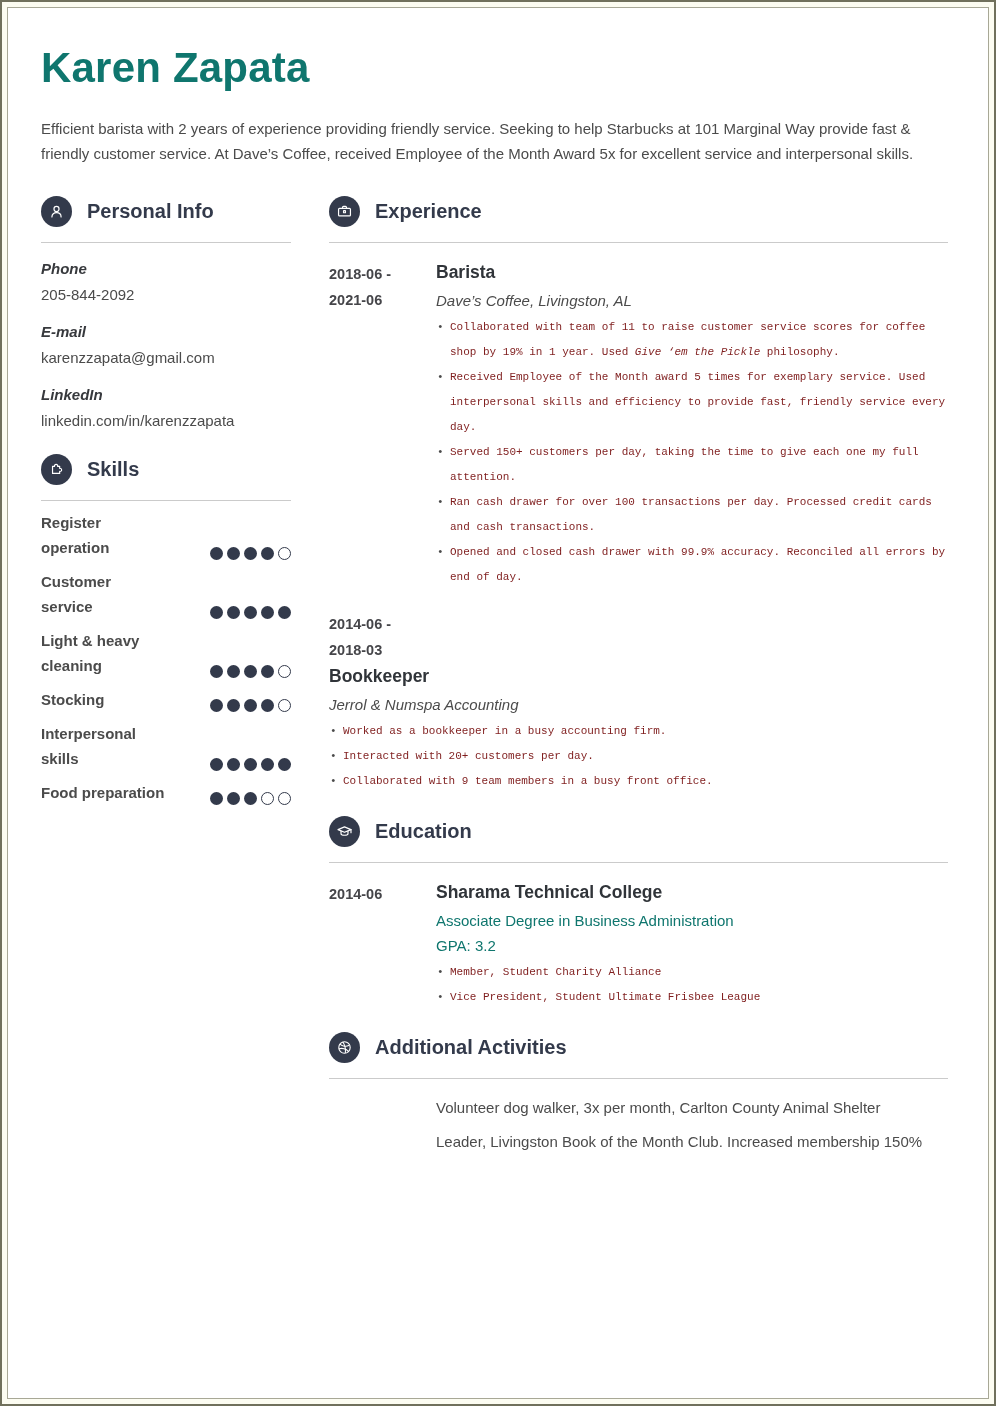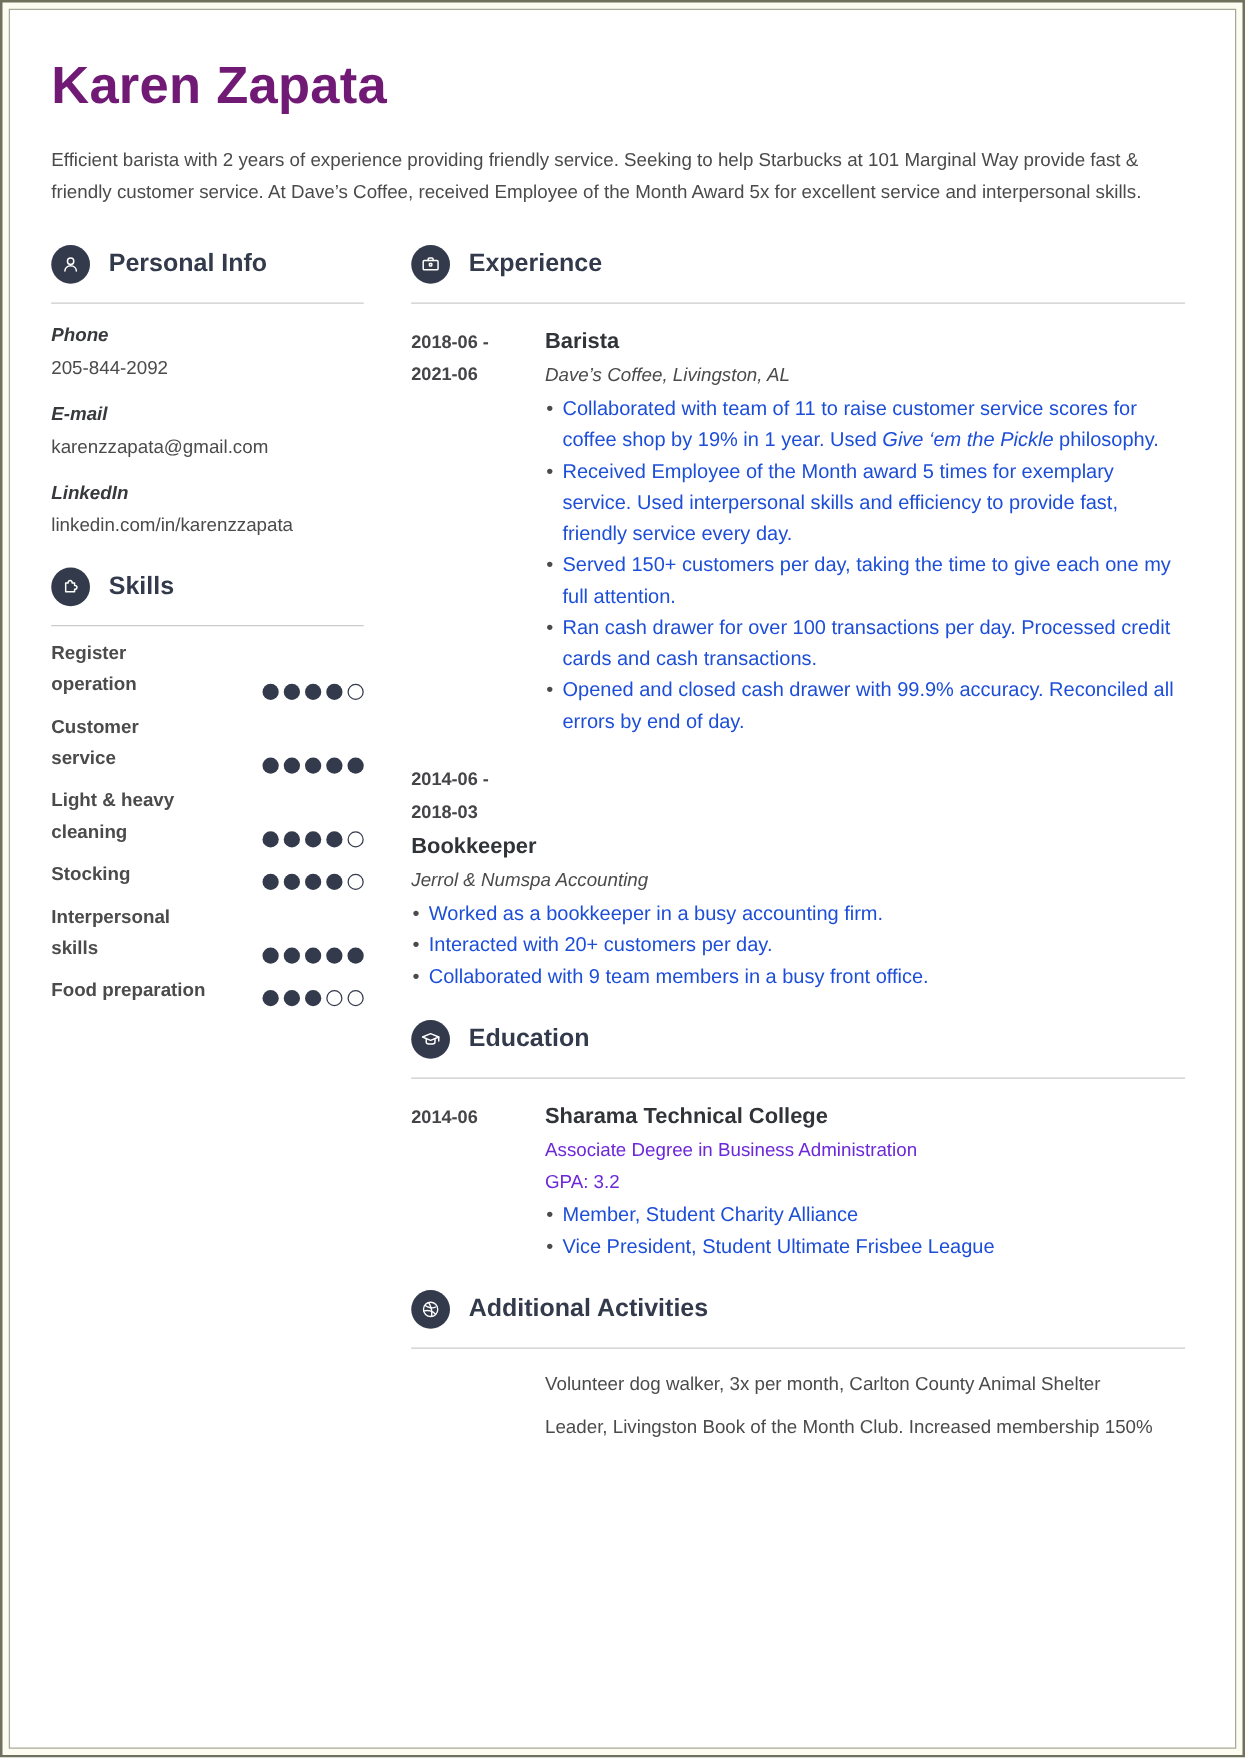--- a/index.html
+++ b/index.html
@@ -18,21 +18,21 @@
     box-sizing: border-box;
     background: #ffffff;
     border: 1px solid #a8a896;
     padding: 36px 40px 0 33px;
     overflow: hidden;
   }
 
   .name {
     font-size: 42px;
     font-weight: 700;
-    color: #701a75;
+    color: #0f766e;
     margin: 0 0 24px 0;
     letter-spacing: 0.2px;
   }
   .summary {
     font-size: 15px;
     line-height: 25px;
     color: #4b4b4b;
     margin: 0 0 30px 0;
   }
 
@@ -94,28 +94,29 @@
   .entry + .entry { margin-top: 19px; flex-direction: column; }
   .entry-dates {
     width: 107px; flex-shrink: 0;
     font-size: 14.5px; font-weight: 700;
     color: #454549; line-height: 26px;
     padding-top: 2px;
   }
   .entry-body { flex: 1; min-width: 0; }
   .entry-title { font-size: 17.5px; font-weight: 700; color: #303439; line-height: 26px; }
   .entry-subtitle { font-size: 15px; font-style: italic; color: #4b4b4b; line-height: 25px; margin-top: 3px; }
-  .entry-line { font-size: 15px; color: #6d28d9; line-height: 25px; }
+  .entry-line { font-size: 15px; color: #0f766e; line-height: 25px; }
 
   ul.bullets { margin: 2px 0 0 0; padding: 0 0 0 14px; list-style: none; }
   ul.bullets li {
     position: relative;
-    font-size: 16px;
-    color: #1d4ed8;
+    font-size: 11px;
+    color: #7f1d1d;
     line-height: 25px;
+    font-family: Liberation Mono, monospace;
   }
   ul.bullets li::before {
     content: "\2022";
     position: absolute;
     left: -13px;
     color: #4b4b4b;
   }
   .it { font-style: italic; }
 
   .activities-line { font-size: 15px; color: #4b4b4b; line-height: 25px; margin-top: 9px; }

